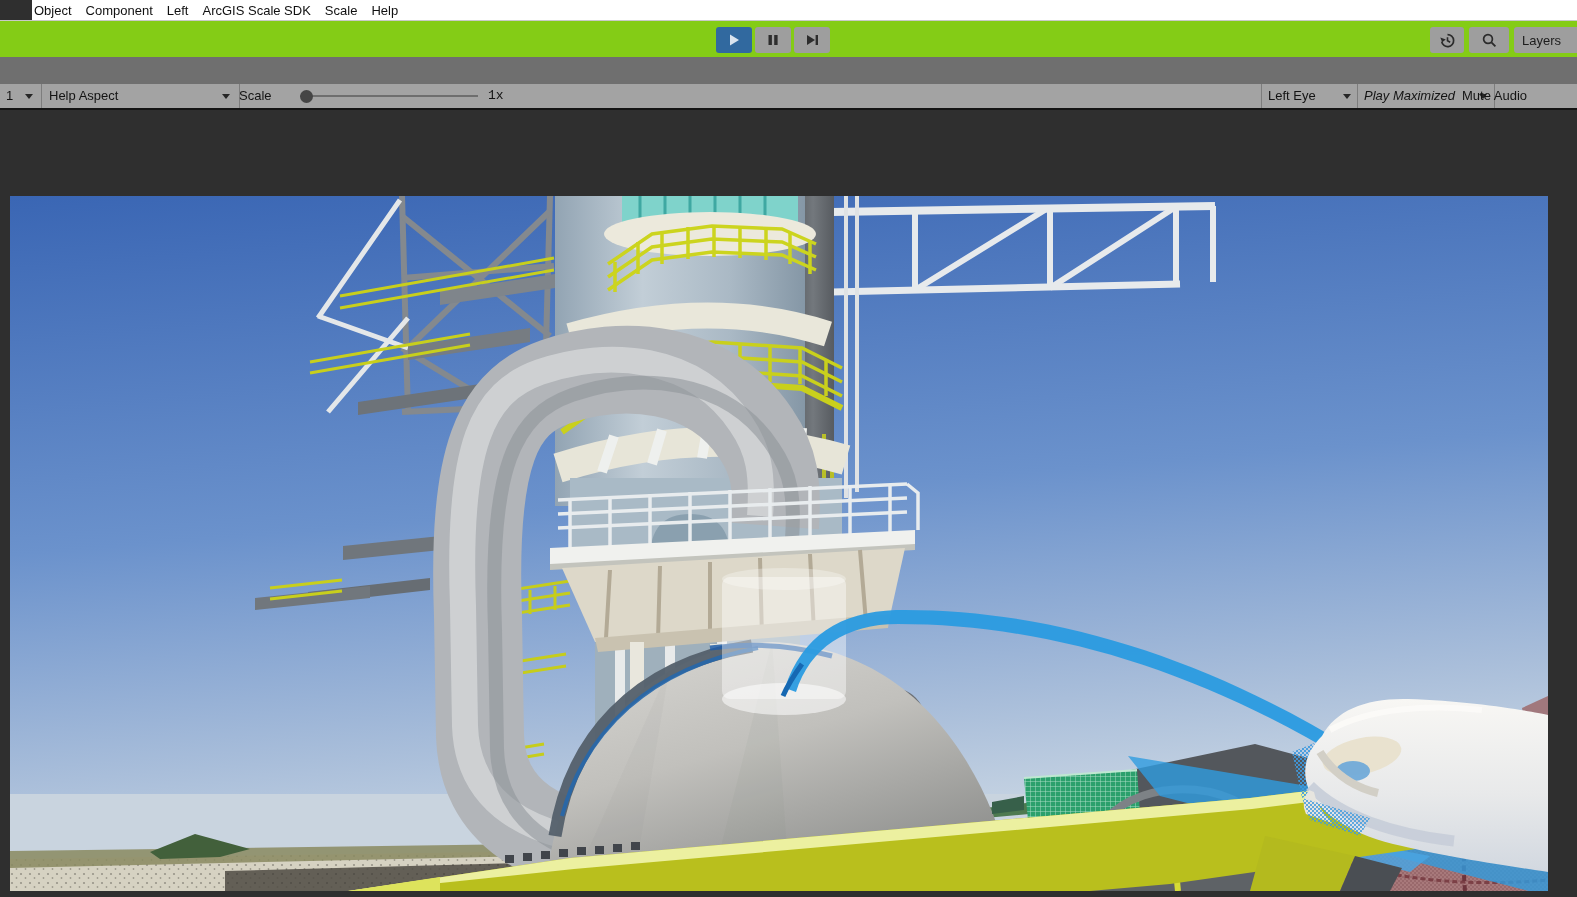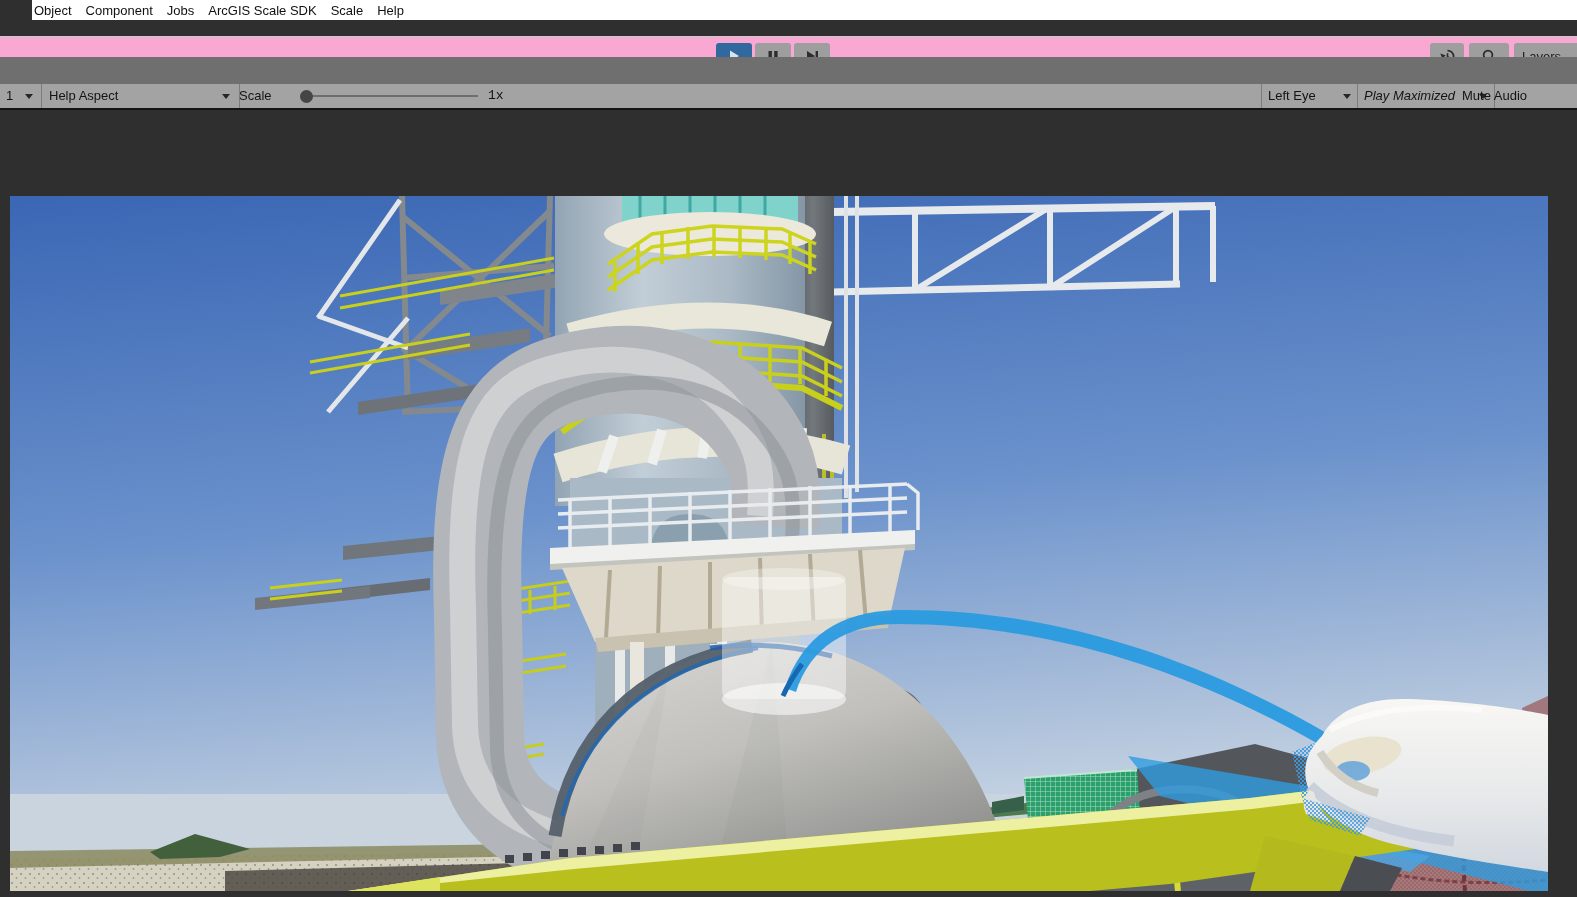--- a/index.html
+++ b/index.html
@@ -4,21 +4,21 @@
 <style>
   html,body{margin:0;padding:0;background:#222;}
   .stage{position:relative;width:1577px;height:897px;overflow:hidden;background:#2f2f2f;
          font-family:"Liberation Sans",sans-serif;-webkit-font-smoothing:antialiased;}
   
   .menubar{position:absolute;top:0;left:0;right:0;height:20px;background:#ffffff;
            display:flex;align-items:center;padding-left:1px;margin-left:32px;}
   .menubar .mi{font-size:13px;color:#101010;padding:0 7px;white-space:nowrap;}
   .menubar .mi:first-child{padding-left:1px;}
   
-  .toolbar{position:absolute;top:36px;left:0;right:0;height:37px;background:#f9a8d4;
+  .toolbar{position:absolute;top:20px;left:0;right:0;height:37px;background:#84cc16;
            border-top:1px solid #c9c9c9;box-sizing:border-box;}
   .playgroup{position:absolute;left:716px;top:6px;display:flex;gap:3px;}
   .tbtn{width:36px;height:26px;background:#9e9e9e;border-radius:3px;display:flex;
         align-items:center;justify-content:center;}
   .tbtn.active{background:#31699f;}
   .rbtn{position:absolute;top:6px;height:26px;background:#9e9e9e;border-radius:3px;
         display:flex;align-items:center;justify-content:center;font-size:13px;color:#1c1c1c;}
   
   .strip{position:absolute;top:57px;left:0;right:0;height:27px;background:#6f6f6f;}
   
@@ -36,21 +36,21 @@
   .render svg{display:block;}
 </style>
 </head>
 <body>
 
 <div class="stage">
 
   <div class="menubar">
     <span class="mi">Object</span>
     <span class="mi">Component</span>
-    <span class="mi">Jobs</span>
+    <span class="mi">Left</span>
     <span class="mi">ArcGIS Scale SDK</span>
     <span class="mi">Scale</span>
     <span class="mi">Help</span>
   </div>
 
   <div class="toolbar">
     <div class="playgroup">
       <div class="tbtn active">
         <svg width="14" height="14" viewBox="0 0 14 14">
           <path d="M3 1.5 L12 7 L3 12.5 Z" fill="#d9e4ef"></path>

